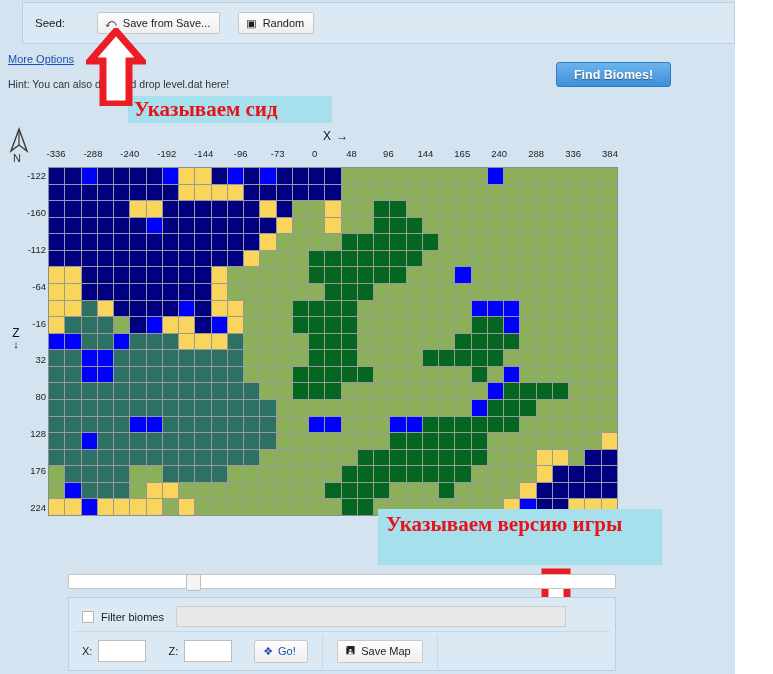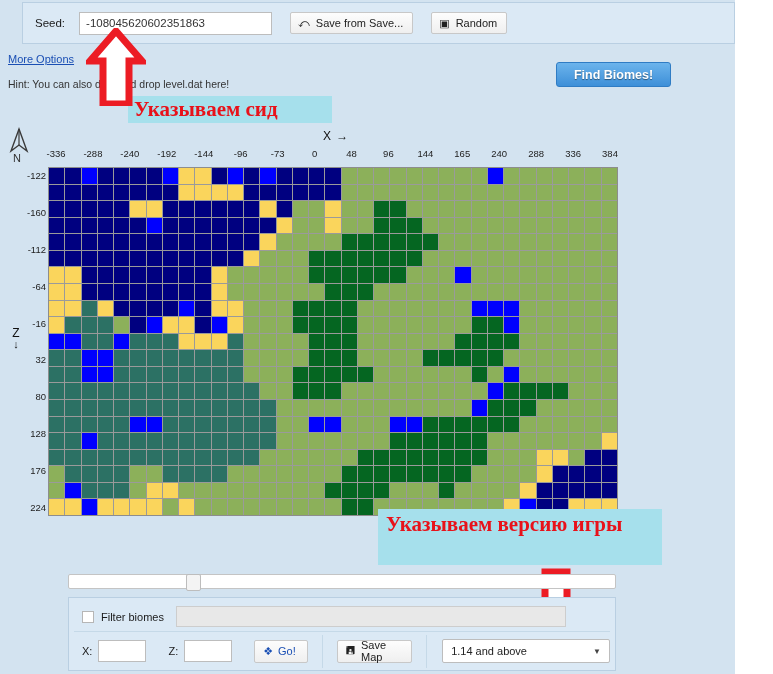--- a/index.html
+++ b/index.html
@@ -144,21 +144,20 @@
 </style>
 </head>
 <body>
 
 <div id="top-strip"></div>
 <div id="right-gutter"></div>
 
 <div id="seed-panel">
   <div id="seed-row">
     <span class="field-label">Seed:</span>
-    <input id="seed-input" type="text" value="-108045620602351863" style="">
     <div class="tool-btn">
       <span class="ic">⤺</span>
       <span>Save from Save...</span>
     </div>
     <div class="tool-btn">
       <span class="ic">▣</span>
       <span>Random</span>
     </div>
   </div>
 </div>
@@ -982,18 +981,14 @@
     <div id="go-btn">
       <span>❖</span>
       <span>Go!</span>
     </div>
     <div class="sep"></div>
     <div id="save-map-btn">
       <span>🖪</span>
       <span>Save Map</span>
     </div>
     <div class="sep"></div>
-    <div id="version-select">
-      <span>1.14 and above</span>
-      <span class="caret">▼</span>
-    </div>
   </div>
 </div>
 
 </body></html>

